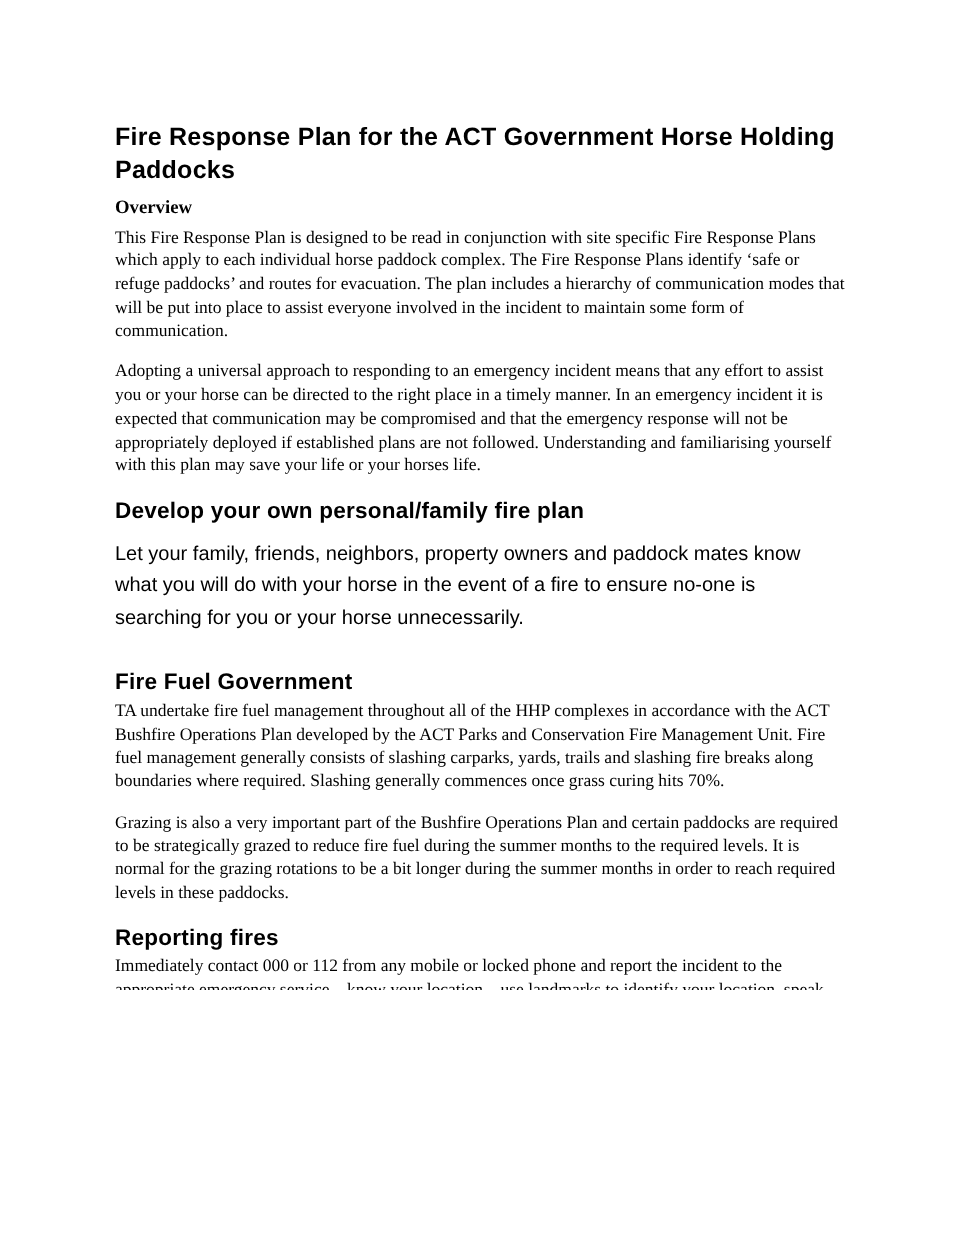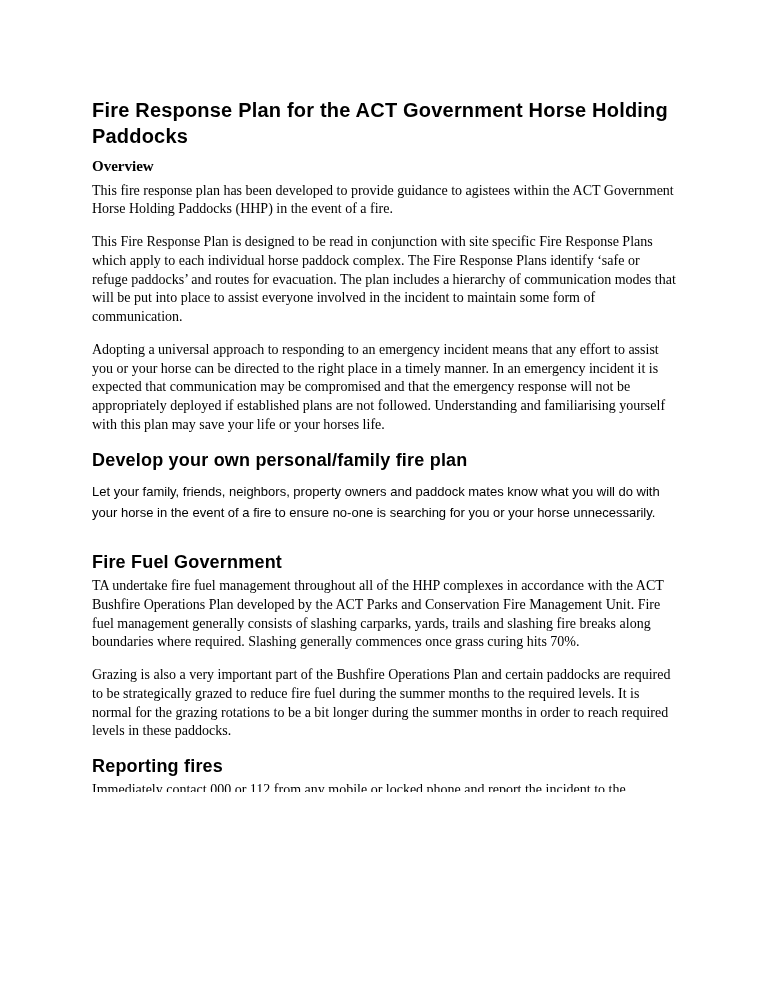--- a/index.html
+++ b/index.html
@@ -46,35 +46,34 @@
   }
   .p-serif {
     font-family: "Liberation Serif", serif;
     font-size: 14px;
     line-height: 1.34;
     margin: 0 0 14px 0;
     text-align: left;
   }
   .p-sans {
     font-family: "Liberation Sans", sans-serif;
-    font-size: 13px;
+    font-size: 16px;
     line-height: 1.6;
     margin: 10px 0 27px 0;
   }
 </style>
 </head>
 <body>
 
 <div class="page">
 
   <h1 class="doc-title">Fire Response Plan for the ACT Government Horse Holding Paddocks</h1>
 
   <h2 class="h-arial">Overview</h2>
 
-  <p class="p-serif">This fire response plan has been developed to provide guidance to agistees within the ACT Government Horse Holding Paddocks (HHP) in the event of a fire.</p>
 
   <p class="p-serif">This Fire Response Plan is designed to be read in conjunction with site specific Fire Response Plans which apply to each individual horse paddock complex.  The Fire Response Plans identify ‘safe or refuge paddocks’ and routes for evacuation.  The plan includes a hierarchy of communication modes that will be put into place to assist everyone involved in the incident to maintain some form of communication.</p>
 
   <p class="p-serif">Adopting a universal approach to responding to an emergency incident means that any effort to assist you or your horse can be directed to the right place in a timely manner.  In an emergency incident it is expected that communication may be compromised and that the emergency response will not be appropriately deployed if established plans are not followed. Understanding and familiarising yourself with this plan may save your life or your horses life.</p>
 
   <h2 class="h-gothic after-gap">Develop your own personal/family fire plan</h2>
 
   <p class="p-sans">Let your family, friends, neighbors, property owners and paddock mates know what you will do with your horse in the event of a fire to ensure no-one is searching for you or your horse unnecessarily.</p>
 
   <h2 class="h-gothic">Fire Fuel Government</h2>

